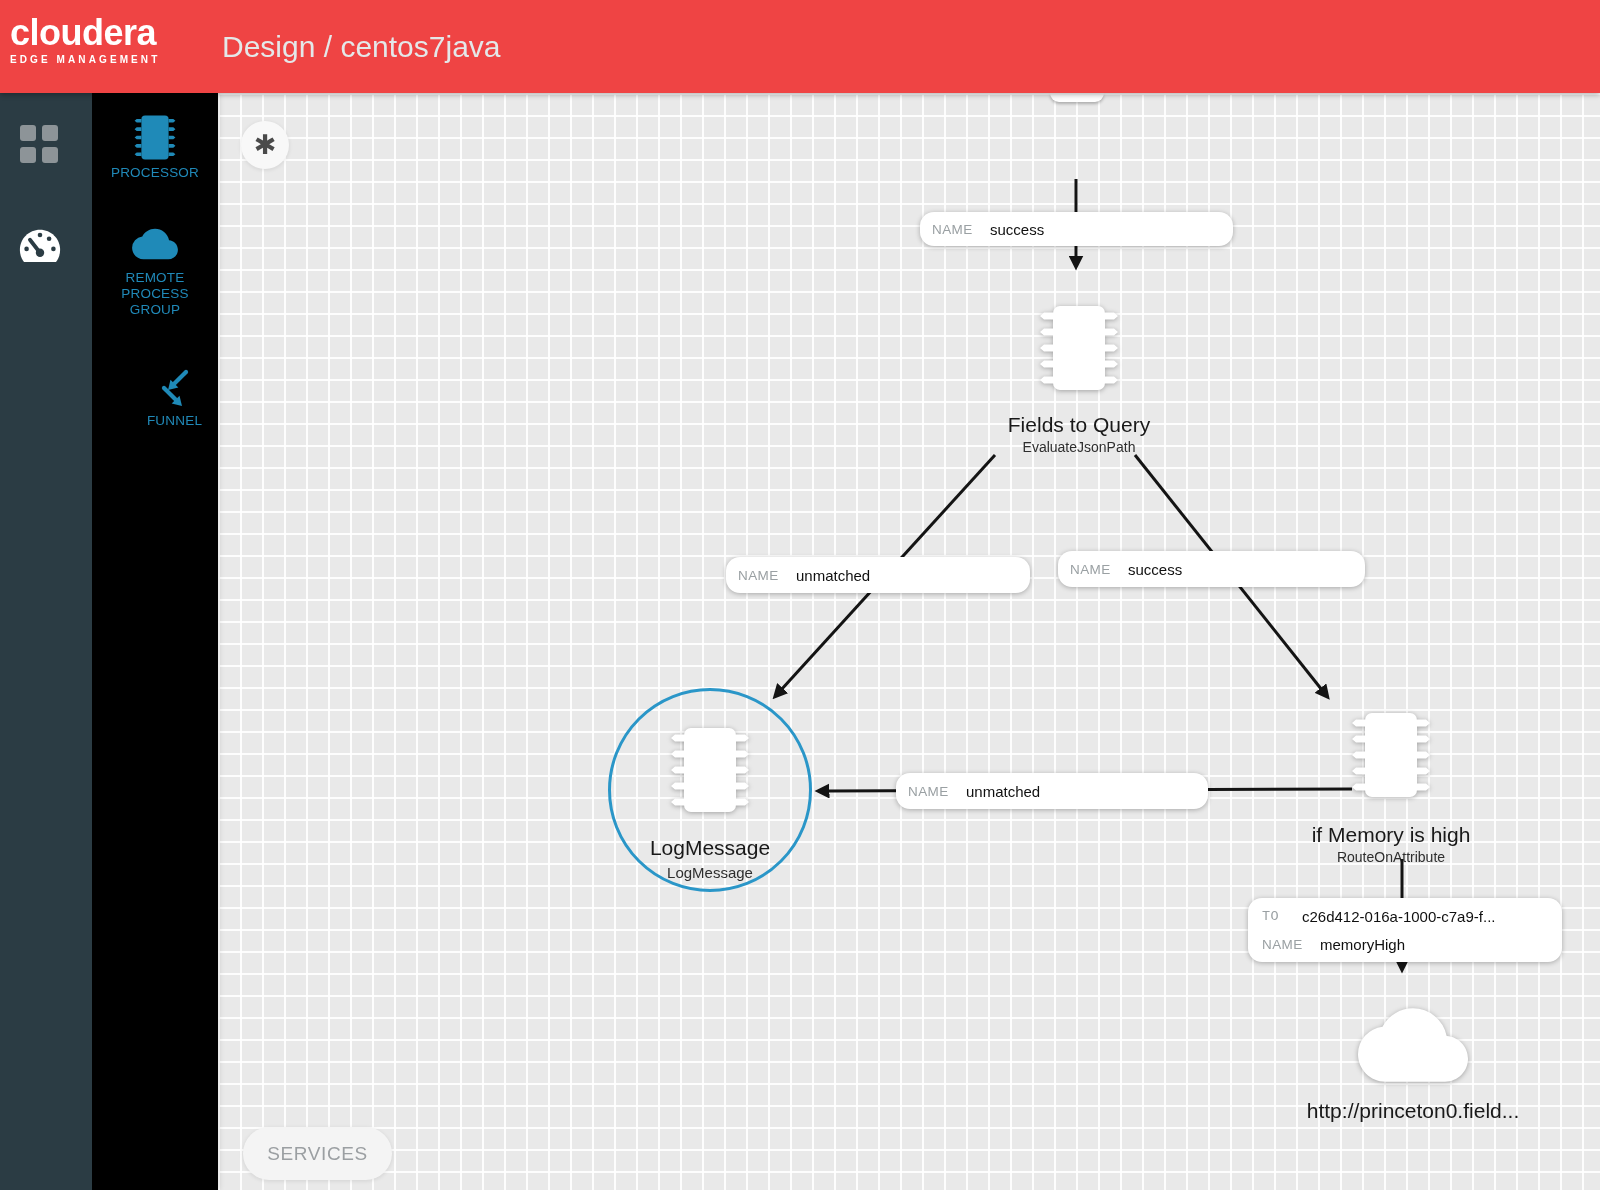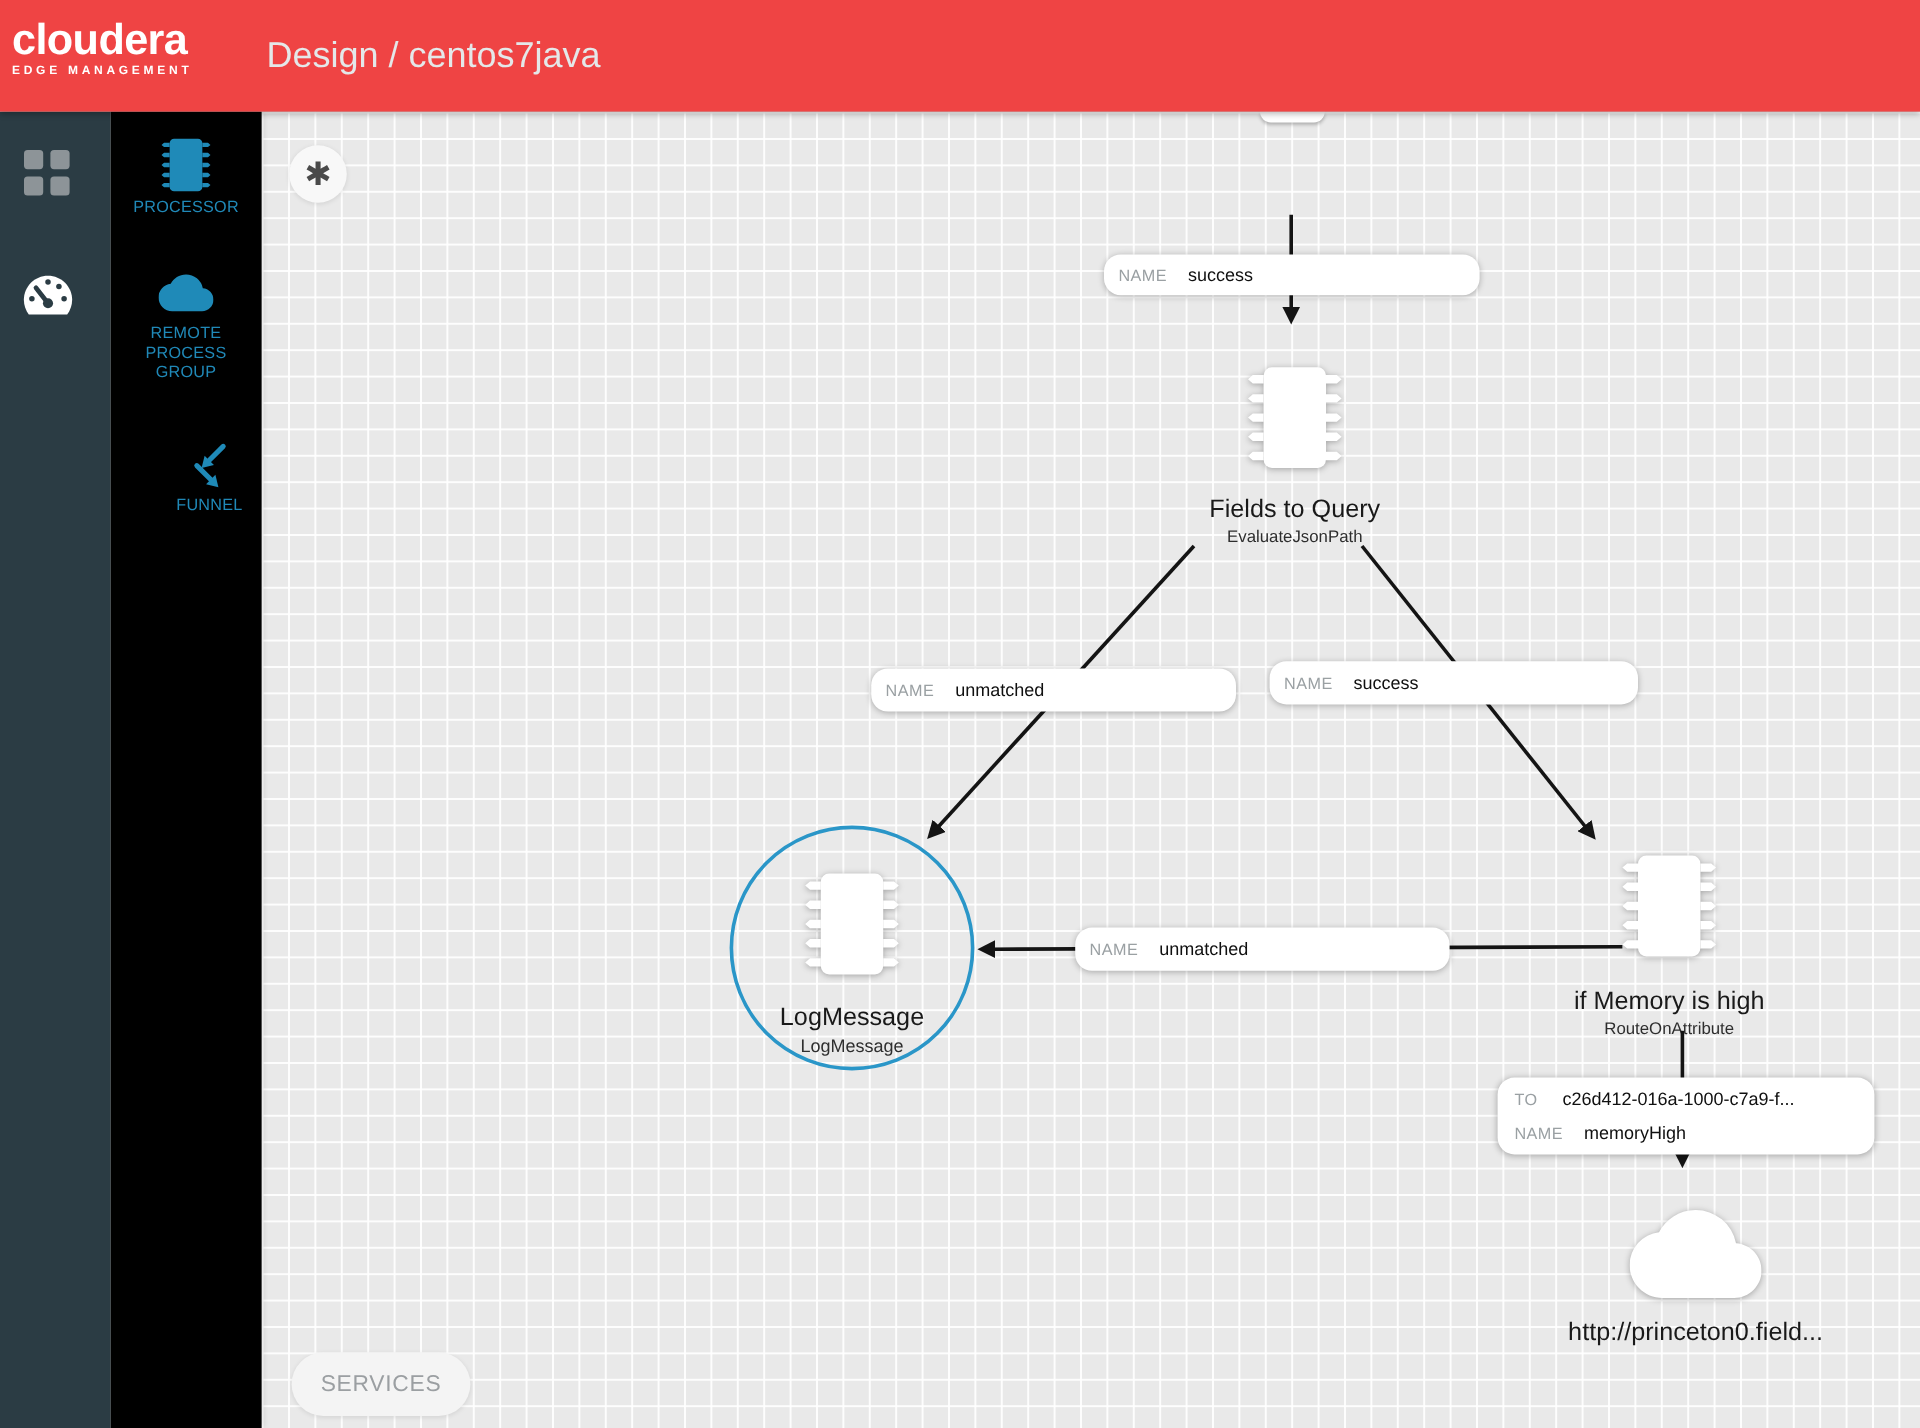--- a/index.html
+++ b/index.html
@@ -38,21 +38,21 @@
       linear-gradient(to bottom, rgba(255,255,255,.92) 0 2px, transparent 2px);
     background-size:22px 22px; }
 
   .layer-arrows { position:absolute; left:0; top:0; z-index:2; pointer-events:none; }
   .node  { position:absolute; z-index:1; }
   .label-box { position:absolute; z-index:3; background:#fff; border-radius:14px;
     box-shadow:0 1px 5px rgba(0,0,0,.28); display:flex; align-items:center;
     padding:0 12px; cursor:pointer; }
   .key   { font-size:13.5px; color:#9aa0a3; letter-spacing:.4px; }
   .key-name { width:58px; }
-  .key-to   { width:40px; }
+  .key-to   { width:40px;font-family:Liberation Mono, monospace; }
   .val   { font-size:15px; color:#101010; }
 
   .node-title { font-size:21px; color:#191919; text-align:center; line-height:24px; }
   .node-sub   { font-size:14px; color:#2e2e2e; text-align:center; line-height:17px; margin-top:2px; }
 
   .chip-shadow { filter:drop-shadow(0 1.5px 2.5px rgba(0,0,0,.30)); }
 
   .asterisk-btn { position:absolute; left:23px; top:28px; width:48px; height:48px; z-index:4;
     border-radius:50%; background:#f8f8f8; box-shadow:0 1px 4px rgba(0,0,0,.10);
     display:flex; align-items:center; justify-content:center;

